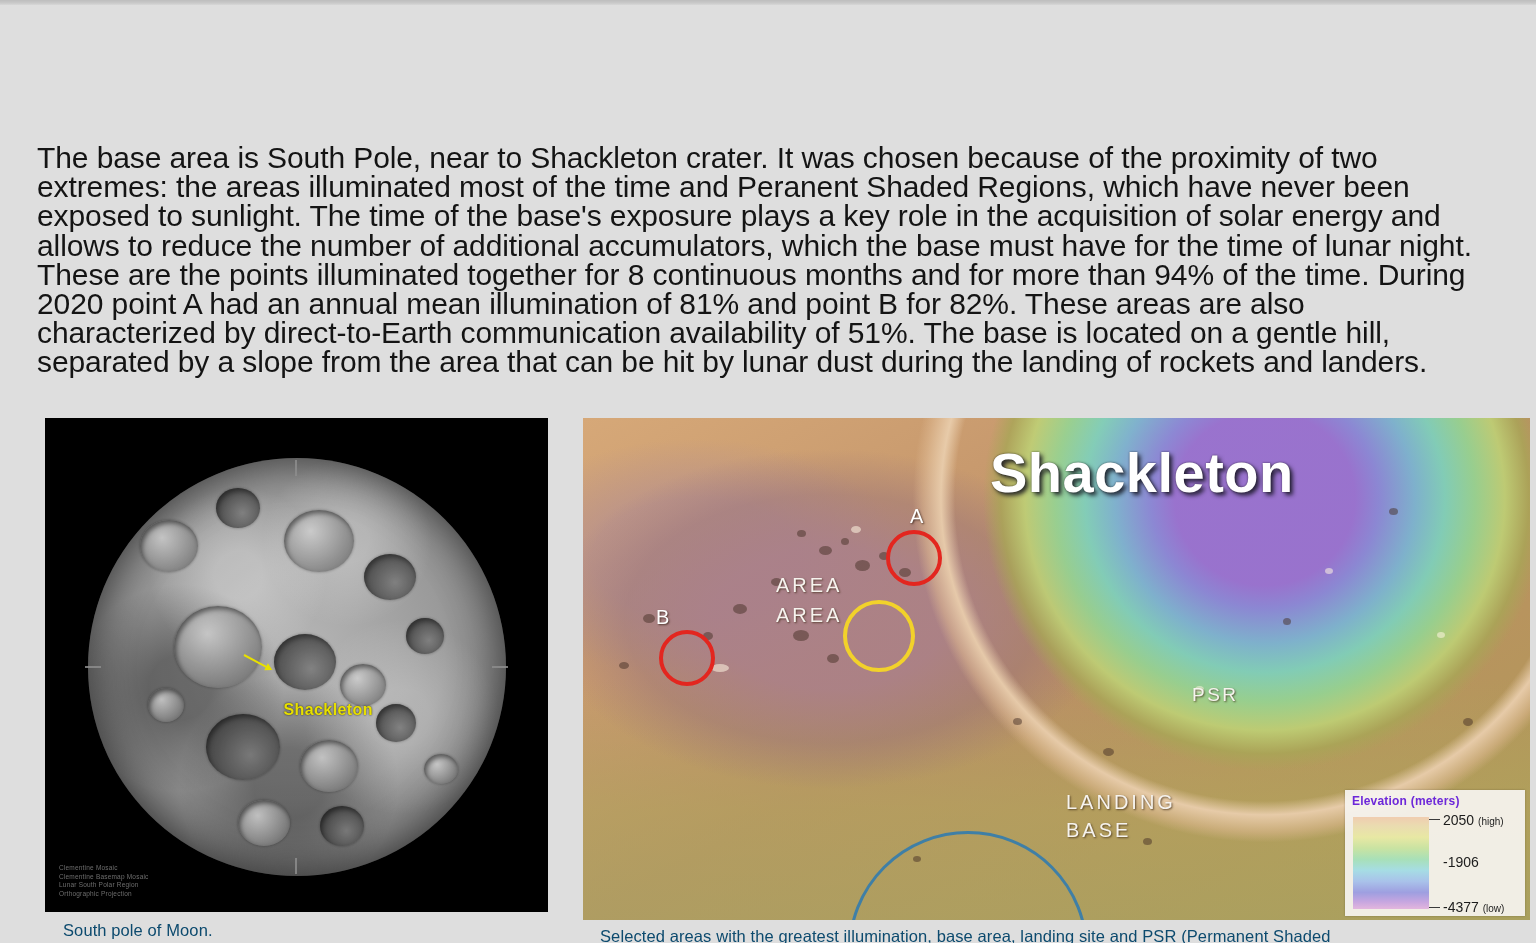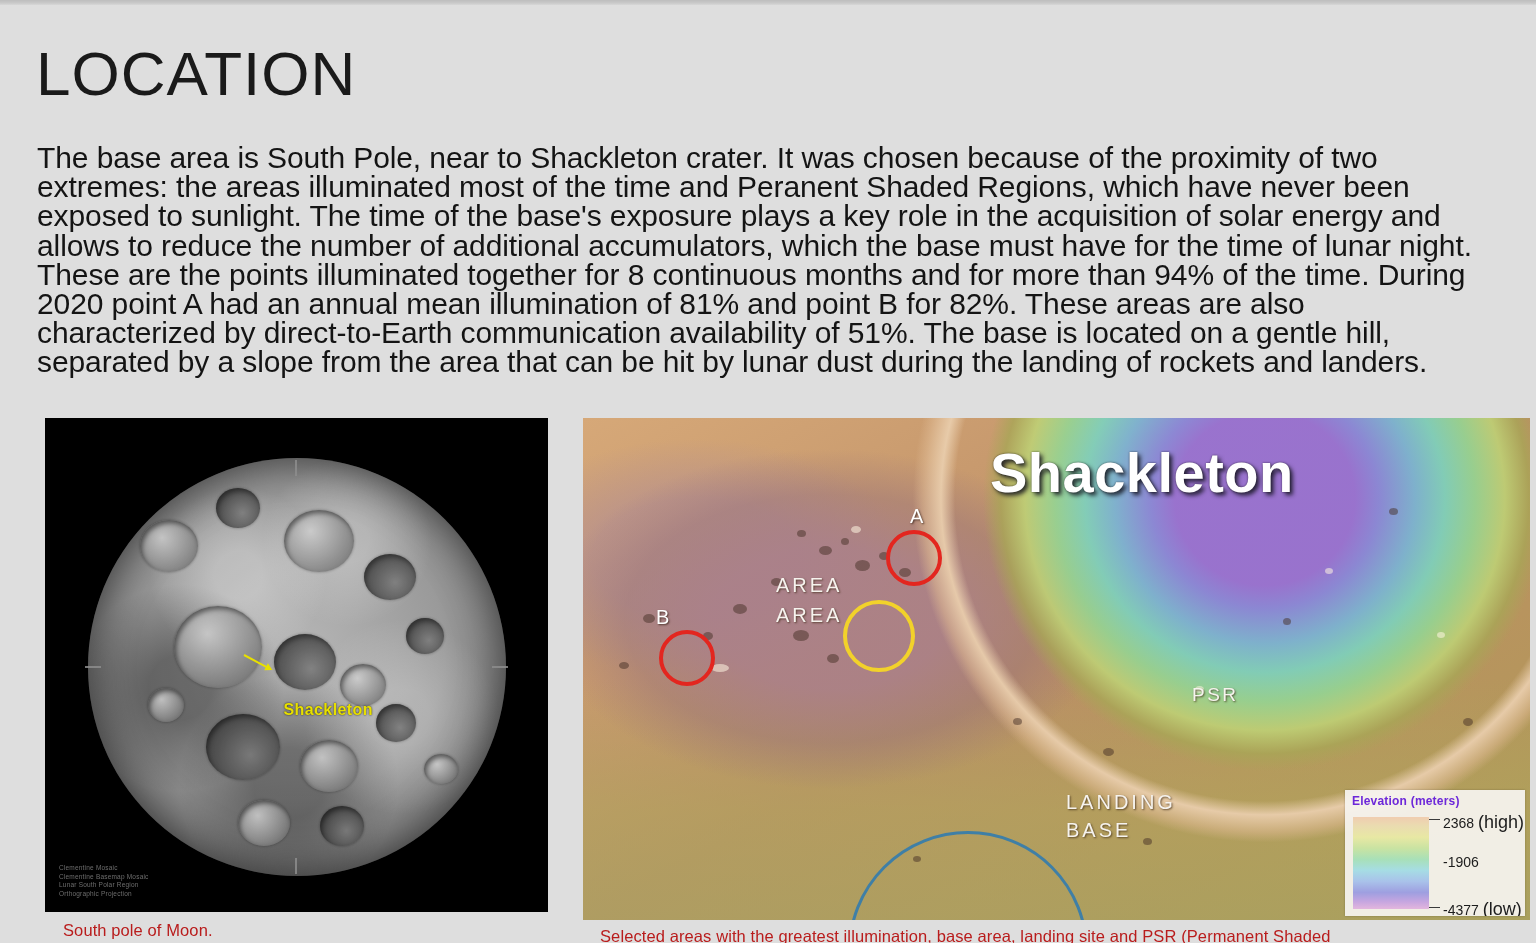--- a/index.html
+++ b/index.html
@@ -248,40 +248,39 @@
     height: 1px;
     background: #3a3a3a;
   }
   .legend-val {
     position: absolute;
     left: 98px;
     font-size: 14px;
     color: #1c1c1c;
     white-space: nowrap;
   }
-  .legend-val .qual { font-size: 18px; }
+  .legend-val .qual { font-size: 10px; }
 
   
   .caption {
     position: absolute;
     font-size: 16.5px;
-    color: #b91c1c;
+    color: #0c4a6e;
     letter-spacing: 0.1px;
   }
   .caption-left  { left: 63px; top: 916px; }
   .caption-right { left: 600px; top: 922px; }
 </style>
 </head>
 <body>
 
 <div class="top-strip"></div>
 
 <div class="slide">
 
-  <div class="title">LOCATION</div>
 
   <div class="body-text">The base area is South Pole, near to Shackleton crater. It was chosen because of the proximity of two
 extremes: the areas illuminated most of the time and Peranent Shaded Regions, which have never been
 exposed to sunlight. The time of the base's exposure plays a key role in the acquisition of solar energy and
 allows to reduce the number of additional accumulators, which the base must have for the time of lunar night.
 These are the points illuminated together for 8 continuous months and for more than 94% of the time. During
 2020 point A had an annual mean illumination of 81% and point B for 82%. These areas are also
 characterized by direct-to-Earth communication availability of 51%. The base is located on a gentle hill,
 separated by a slope from the area that can be hit by lunar dust during the landing of rockets and landers.</div>
 
@@ -373,21 +372,21 @@
       <div class="circle-marker circle-yellow" style="left:260px; top:182px; width:72px; height:72px;"></div>
 
       <div class="circle-marker circle-blue" style="left:265px; top:413px; width:240px; height:240px;"></div>
 
       <div class="legend">
         <div class="legend-title">Elevation (meters)</div>
         <div class="legend-bar"></div>
         <div class="legend-tick" style="top:29px;"></div>
         <div class="legend-tick" style="top:117px;"></div>
         <div class="legend-val" style="top:22px;">
-          <span>2368</span>
+          <span>2050</span>
           <span class="qual">(high)</span>
         </div>
         <div class="legend-val" style="top:64px;">
           <span>-1906</span>
         </div>
         <div class="legend-val" style="top:109px;">
           <span>-4377</span>
           <span class="qual">(low)</span>
         </div>
       </div>

